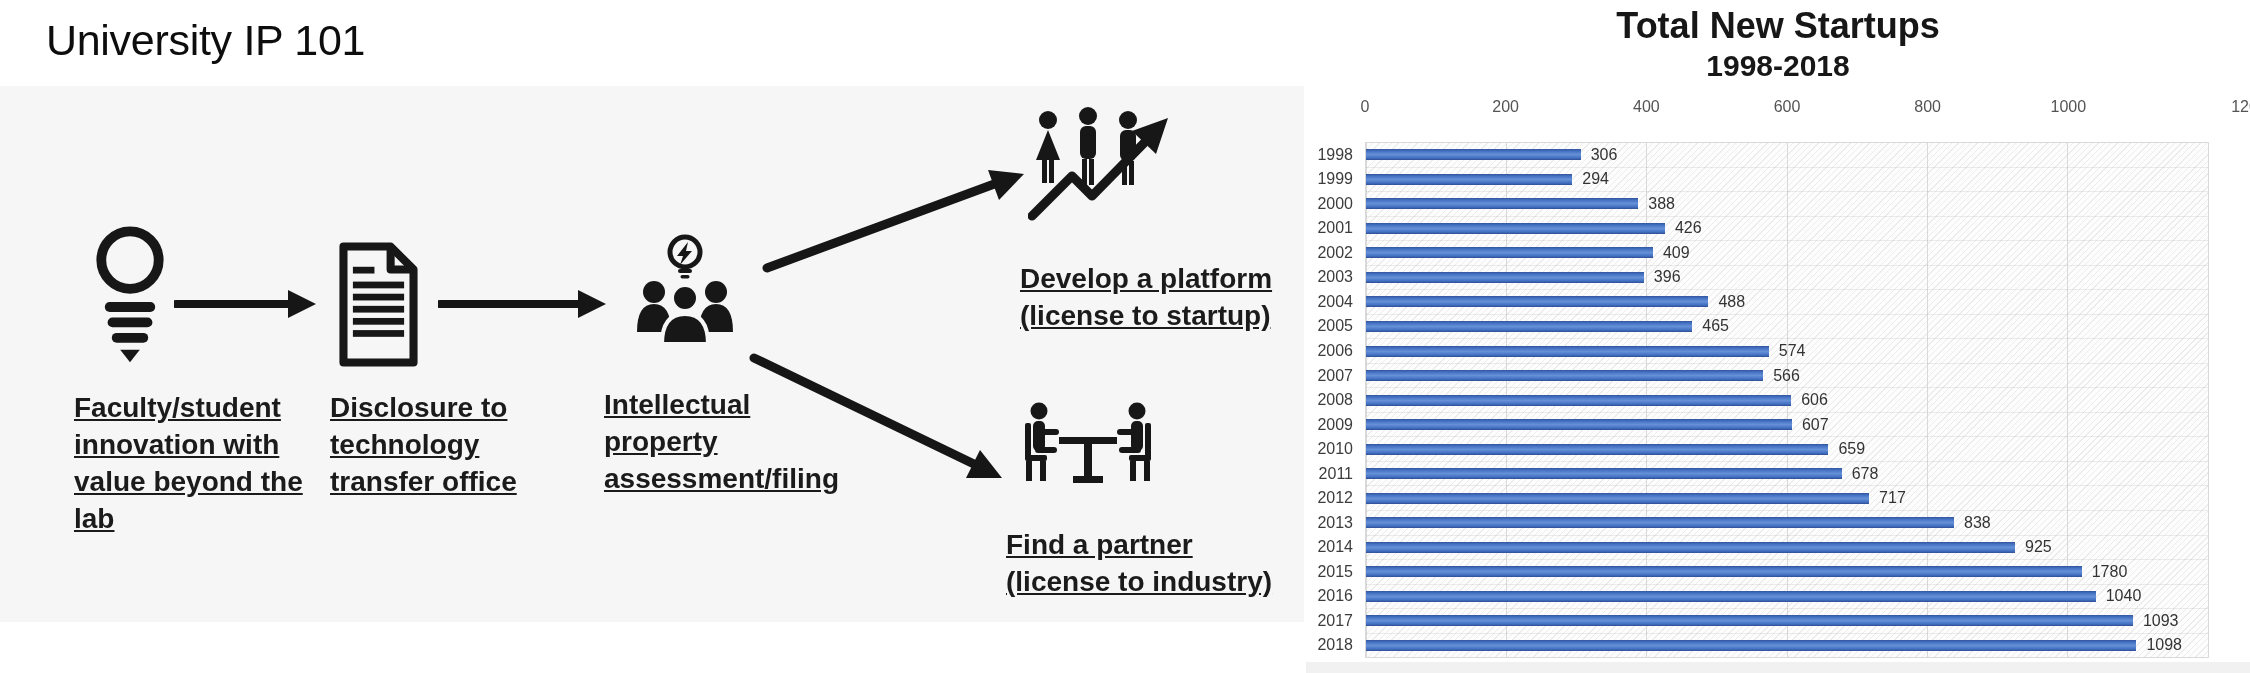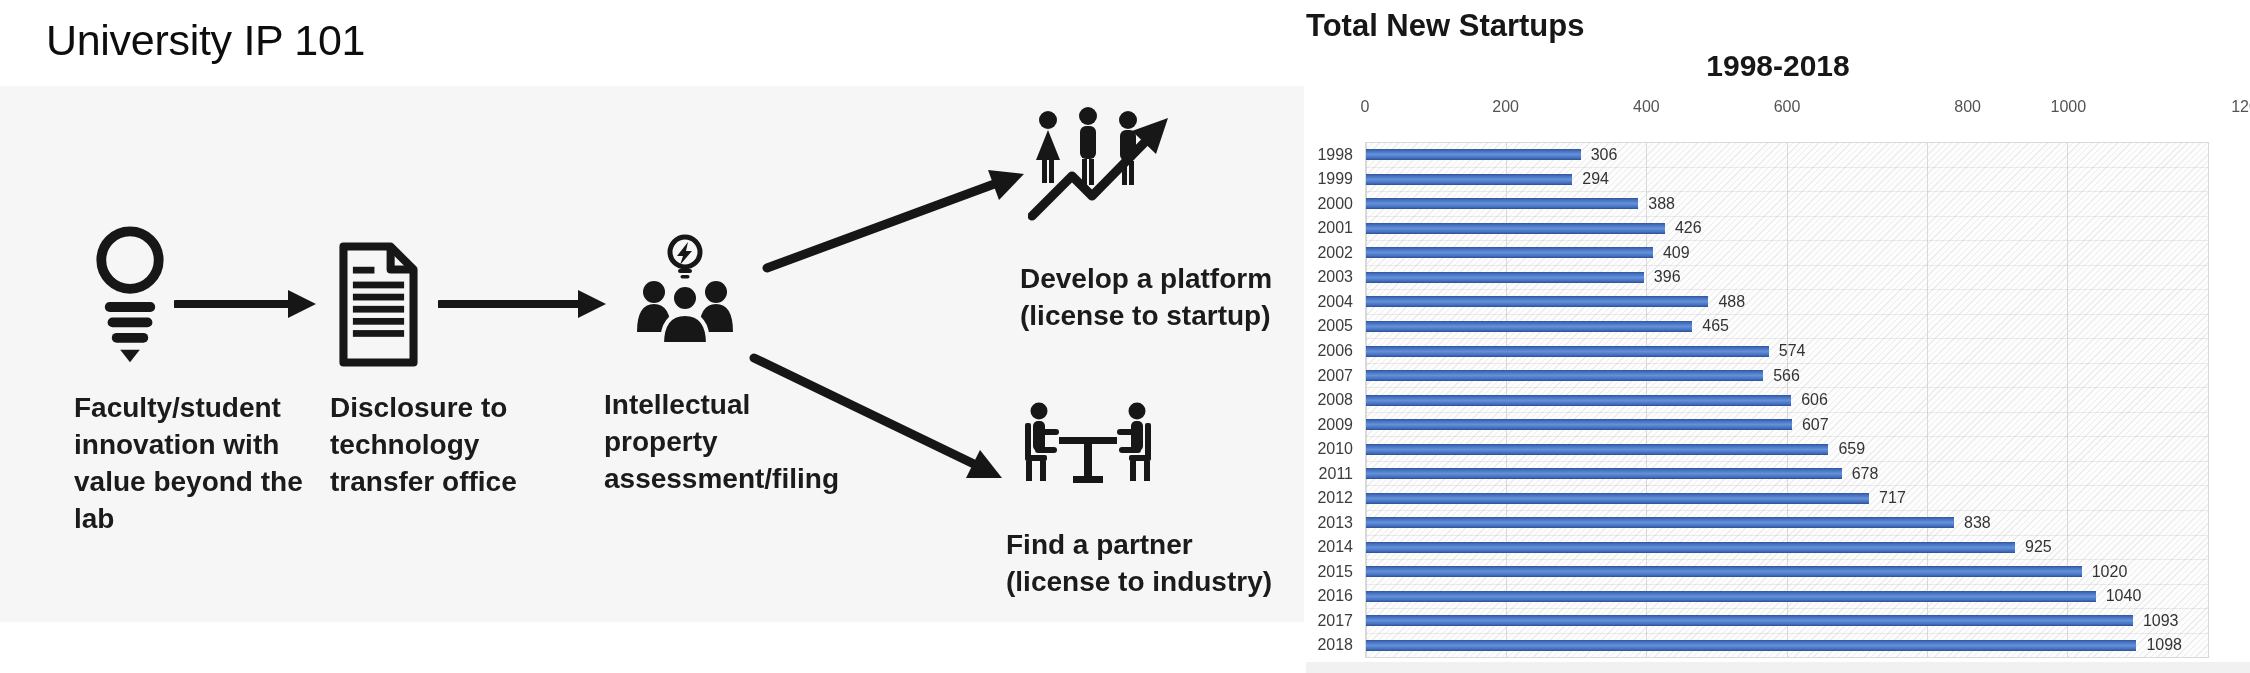--- a/index.html
+++ b/index.html
@@ -6,27 +6,27 @@
   #stage{
     position:relative;width:2250px;height:673px;background:#ffffff;overflow:hidden;
     font-family:"Liberation Sans",sans-serif;color:#1b1b1b;
   }
   .abs{position:absolute;}
 
   
   #page-title{left:46px;top:16px;font-size:43px;font-weight:400;color:#0d0d0d;letter-spacing:-.3px;}
   #left-panel{left:0;top:86px;width:1304px;height:536px;background:#f6f6f6;}
   .step-label,.outcome-label{
-    font-size:28px;font-weight:700;line-height:37px;color:#1b1b1b;white-space:pre-line;
+    font-size:28px;font-weight:700;line-height:37px;color:#1b1b1b;white-space:pre-line;text-decoration:underline;
   }
   .icon svg{display:block;}
 
   
   #chart{left:1306px;top:0;width:944px;height:673px;background:#ffffff;}
-  #chart-title{left:0;top:6px;width:100%;font-size:31px;font-weight:600;color:#171717;line-height:40px;}
+  #chart-title{left:0;top:6px;width:100%;text-align:center;font-size:36px;font-weight:600;color:#171717;line-height:40px;}
   #chart-subtitle{left:0;top:46px;width:100%;text-align:center;font-size:30px;font-weight:600;color:#171717;line-height:40px;}
   #ticks{left:59px;top:98px;width:844px;height:26px;}
   .tick{position:absolute;top:0;transform:translateX(-50%);font-size:16px;color:#545454;}
   #plot{
     left:59px;top:142px;width:844px;height:516px;
     border:1px solid #d9d9d9;box-sizing:border-box;
     background:repeating-linear-gradient(135deg, rgba(90,90,90,0.10) 0 1px, rgba(255,255,255,0) 1px 4.5px), #fdfdfd;
     padding-left:20px;
   }
   .gridline{position:absolute;top:0;bottom:0;width:1px;background:#d9d9d9;}
@@ -172,21 +172,21 @@
 (license to industry)</div>
 
   <div class="abs" id="chart">
     <div class="abs" id="chart-title">Total New Startups</div>
     <div class="abs" id="chart-subtitle">1998-2018</div>
     <div class="abs" id="ticks">
         <span class="tick" style="left: 0%;">0</span>
         <span class="tick" style="left: 16.6667%;">200</span>
         <span class="tick" style="left: 33.3333%;">400</span>
         <span class="tick" style="left: 50%; text-align: right;">600</span>
-        <span class="tick" style="left: 66.6667%; margin-left: 40px;">800</span>
+        <span class="tick" style="left: 66.6667%;">800</span>
         <span class="tick" style="left: 83.3333%; text-align: right;">1000</span>
         <span class="tick" style="left: 100%; margin-left: 40px;">1200</span>
       </div>
     <div class="abs" id="plot">
       <div id="gridlines">
           <div class="gridline" style="left: calc(0% - 0.5px);"></div>
           <div class="gridline" style="left: calc(16.6667% - 0.5px);"></div>
           <div class="gridline" style="left: calc(33.3333% - 0.5px);"></div>
           <div class="gridline" style="left: calc(50% - 0.5px);"></div>
           <div class="gridline" style="left: calc(66.6667% - 0.5px);"></div>
@@ -275,21 +275,21 @@
             <span class="value-label">838</span>
           </div>
           <div class="chart-row">
             <span class="year-label">2014</span>
             <div class="bar" style="width: 77.0833%;"></div>
             <span class="value-label">925</span>
           </div>
           <div class="chart-row">
             <span class="year-label">2015</span>
             <div class="bar" style="width: 85%;"></div>
-            <span class="value-label">1020</span>
+            <span class="value-label">1780</span>
           </div>
           <div class="chart-row">
             <span class="year-label">2016</span>
             <div class="bar" style="width: 86.6667%;"></div>
             <span class="value-label">1040</span>
           </div>
           <div class="chart-row">
             <span class="year-label">2017</span>
             <div class="bar" style="width: 91.0833%;"></div>
             <span class="value-label">1093</span>

